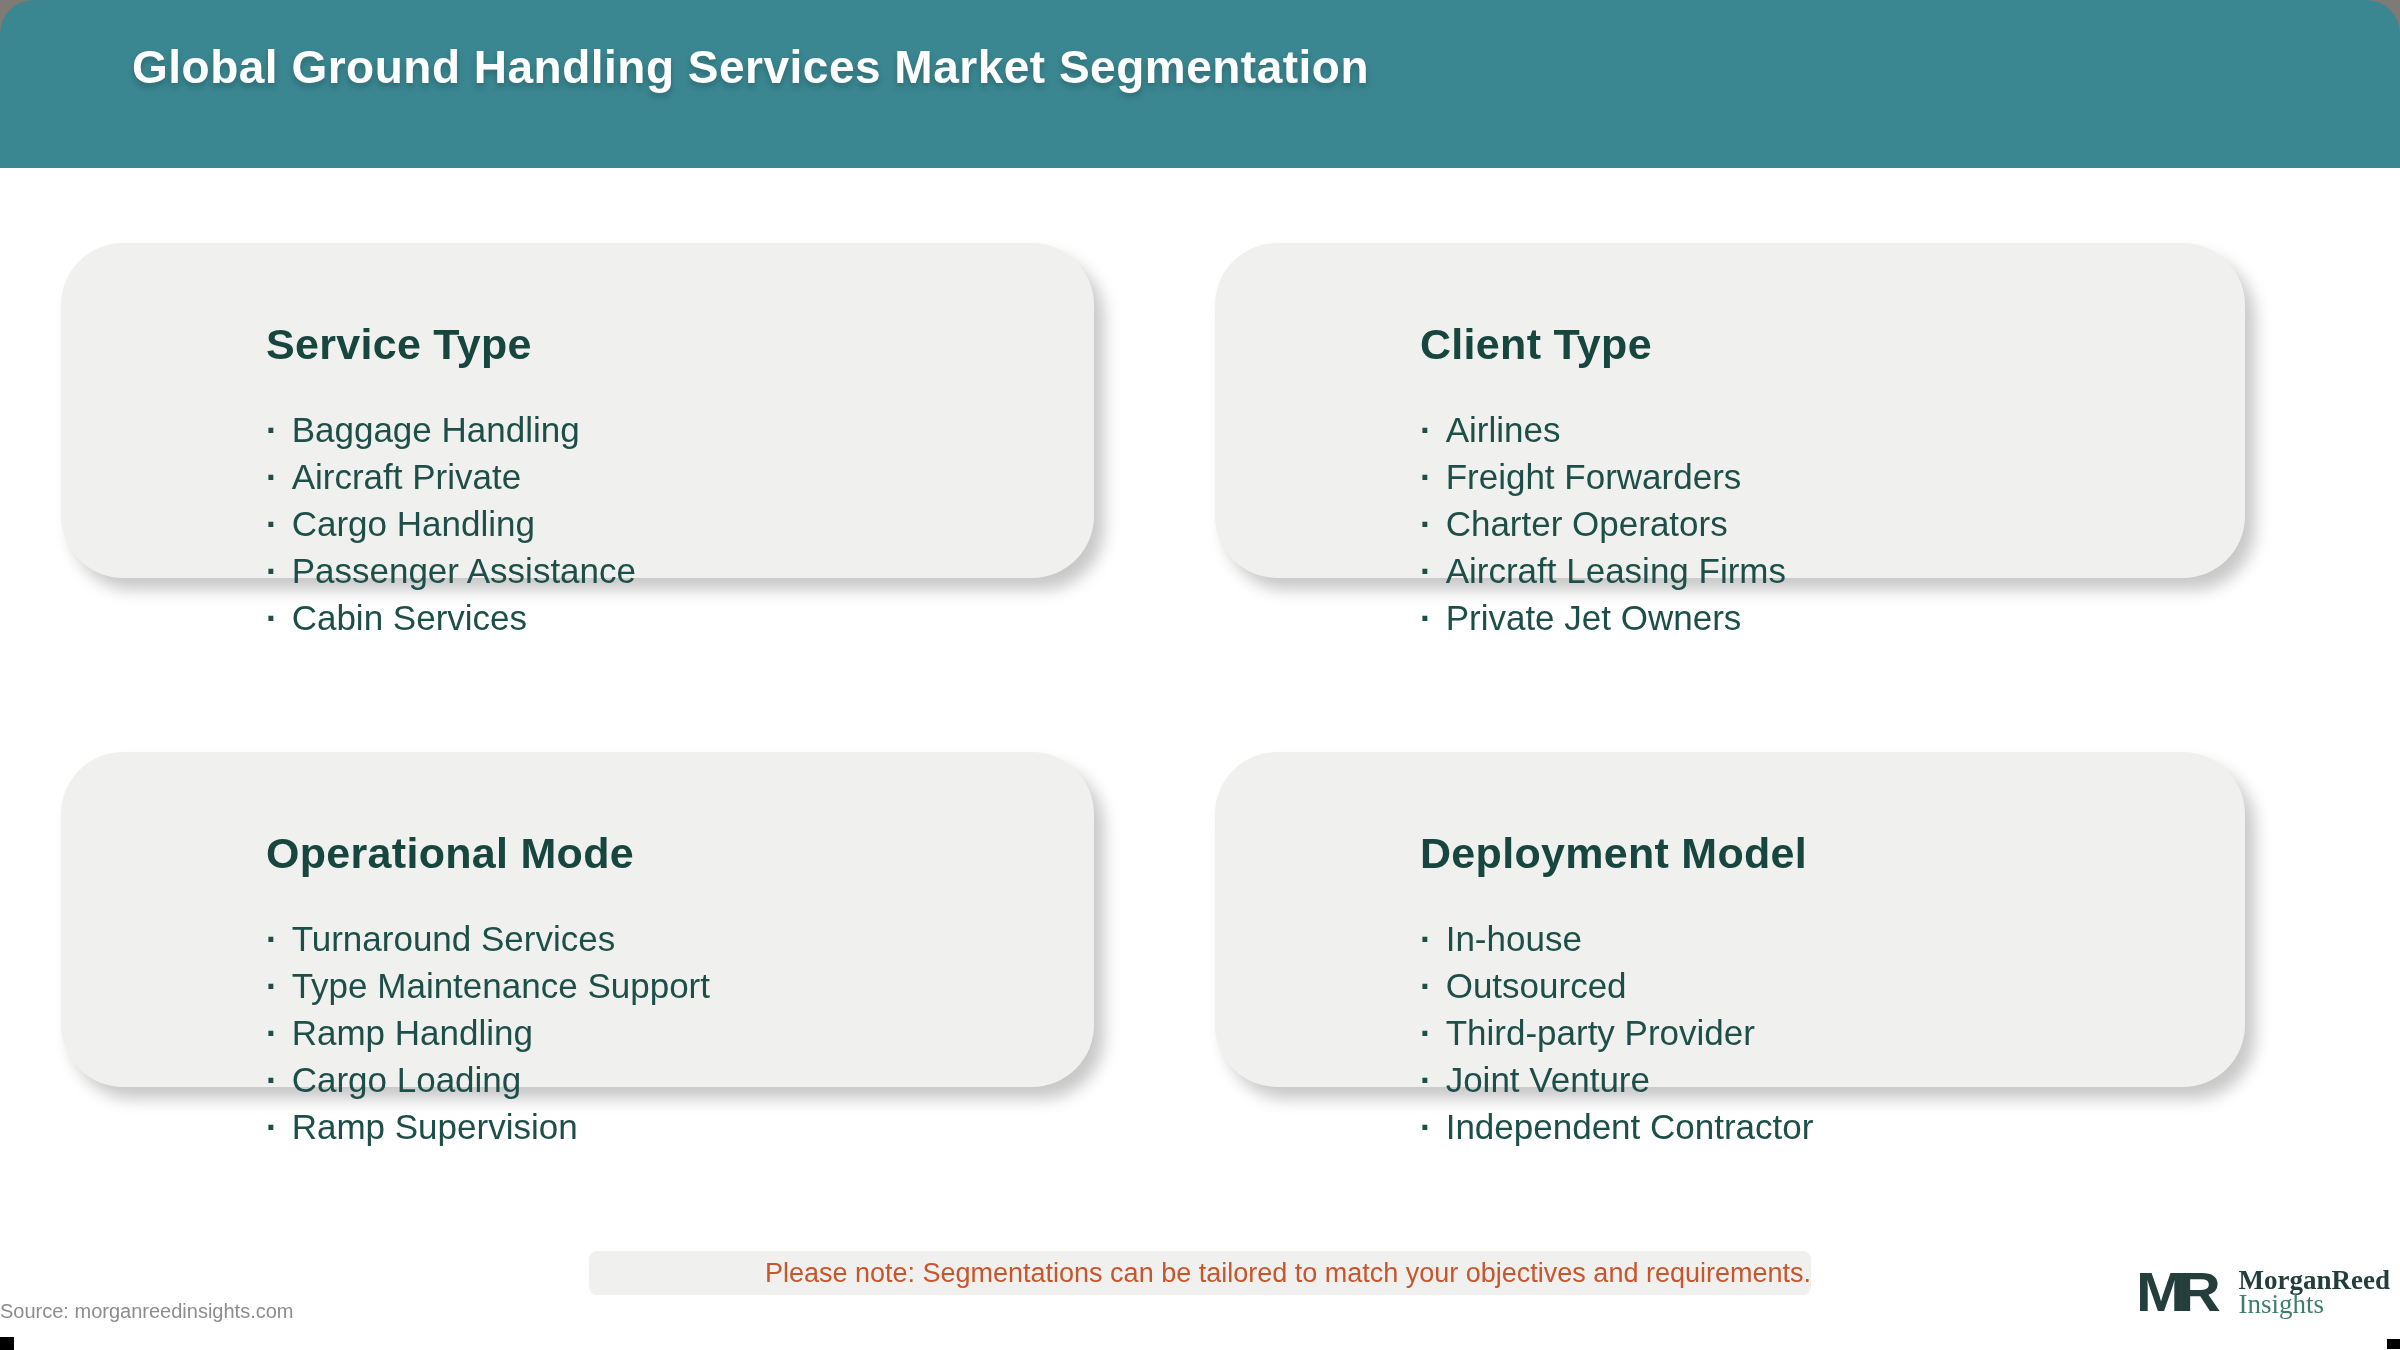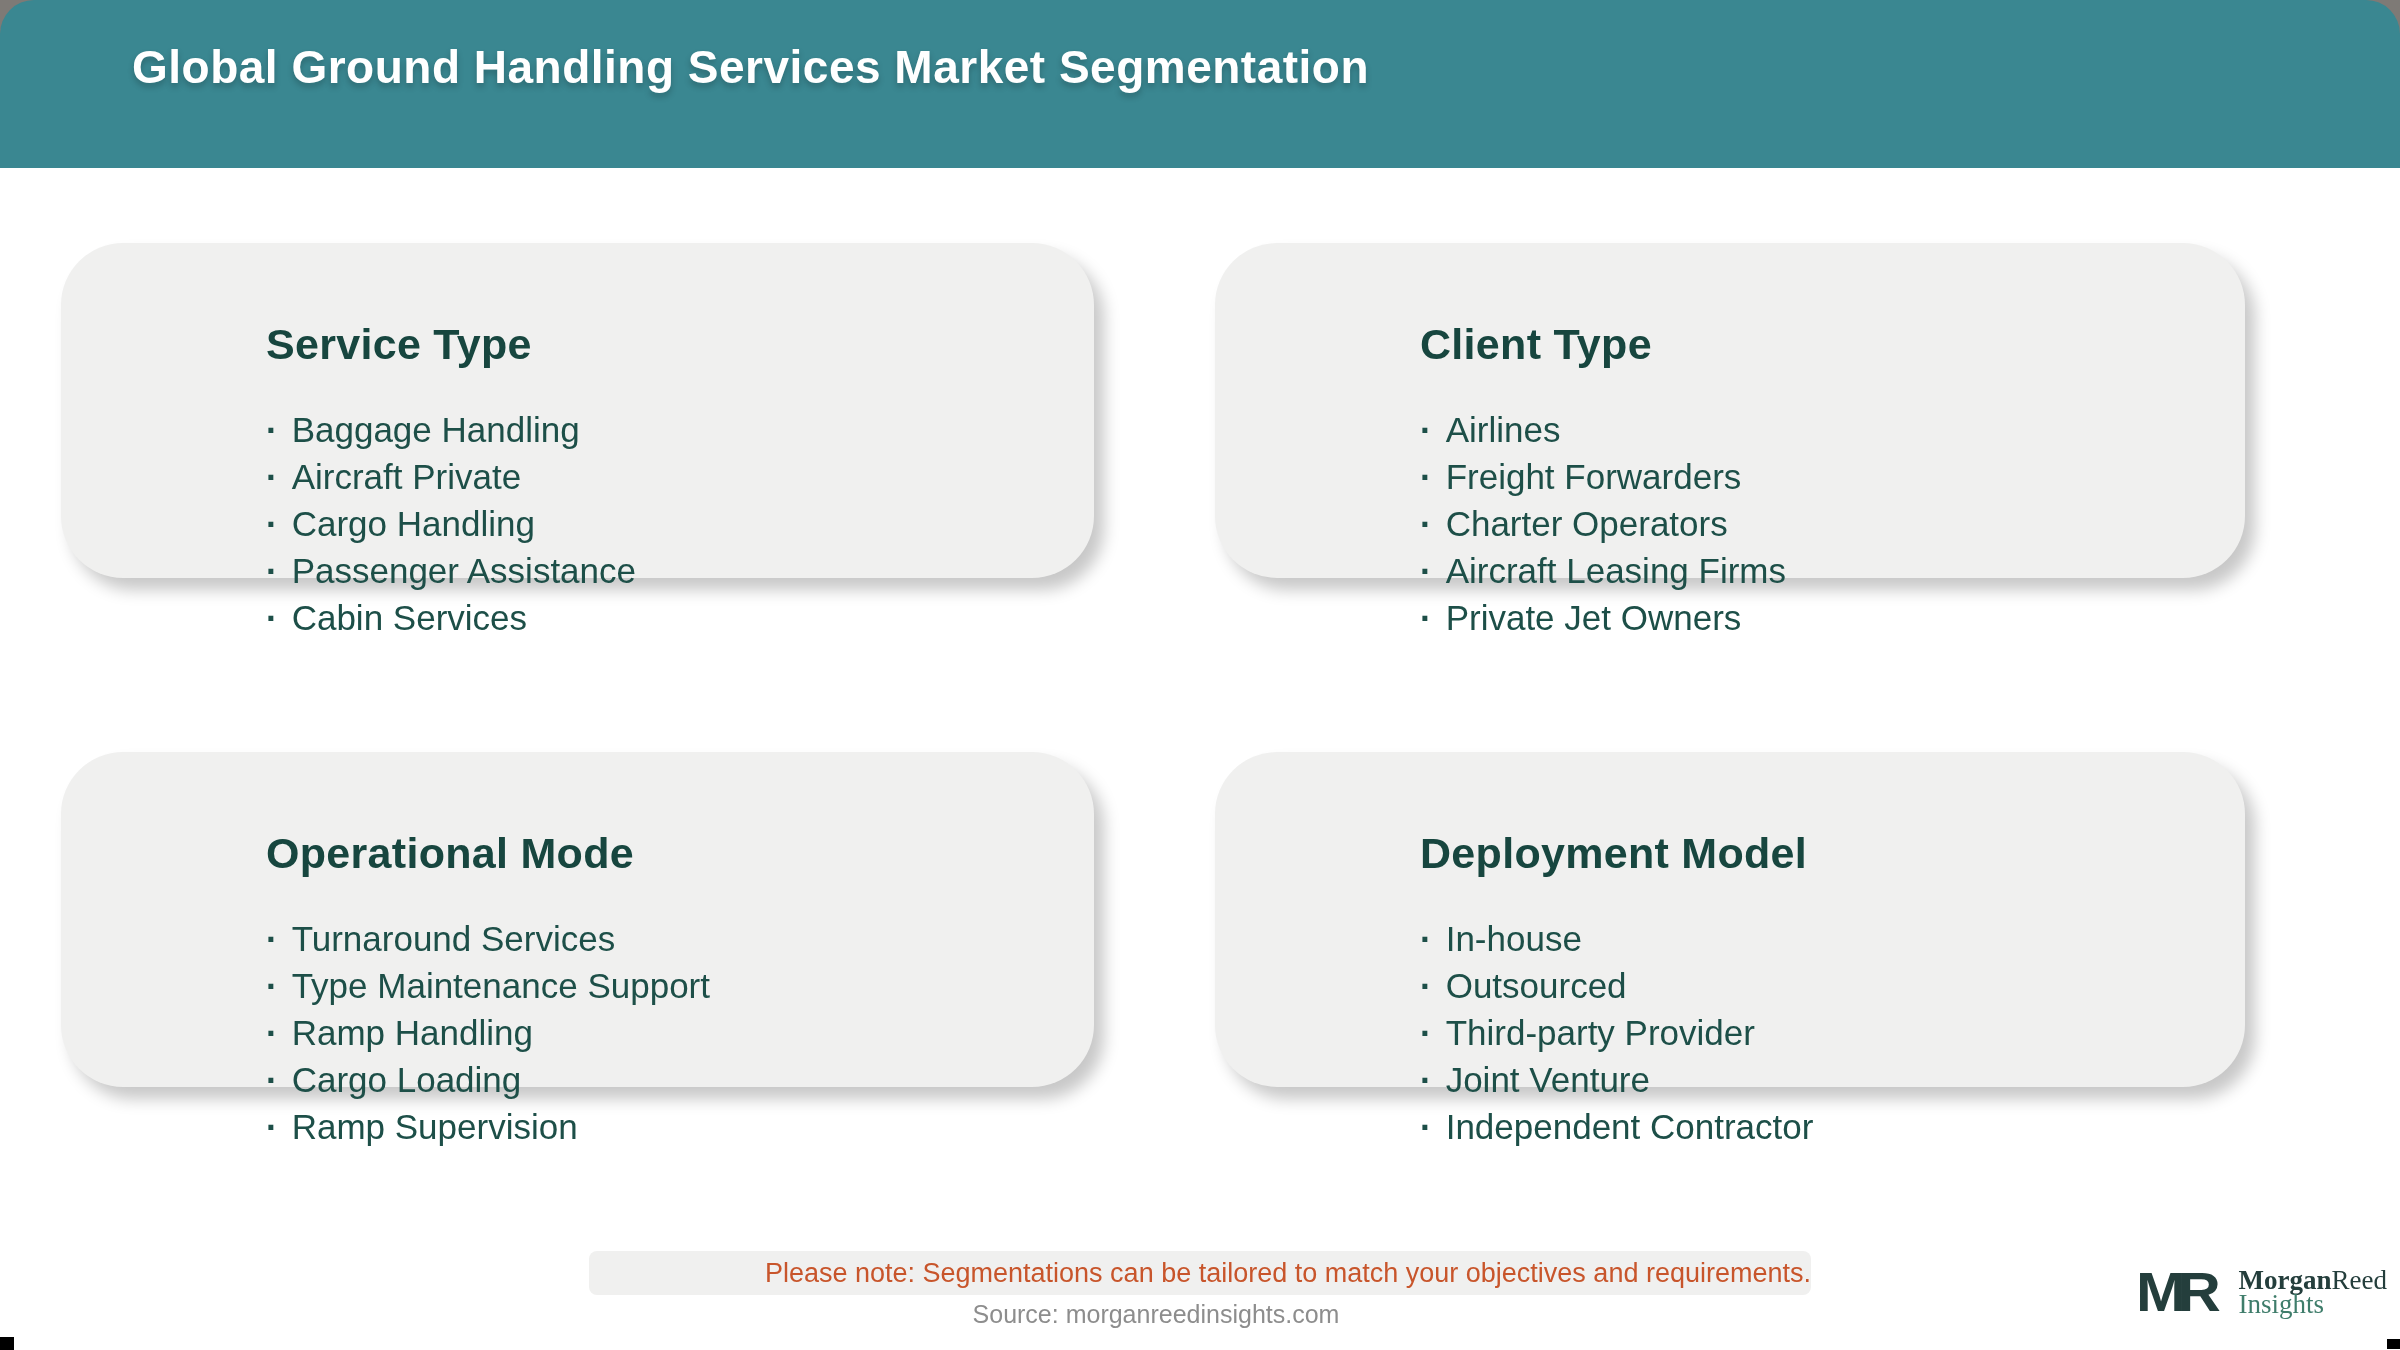--- a/index.html
+++ b/index.html
@@ -61,37 +61,37 @@
     position:absolute;left:589px;top:1251px;width:1222px;height:44px;
     background:var(--note-bg);border-radius:8px;
     display:flex;align-items:center;justify-content:flex-end;
   }
   .note-text{
     font-size:27px;font-weight:500;color:var(--note-orange);
     white-space:nowrap;
   }
   .source-line{
     position:absolute;left:0;top:1300px;width:2312px;
-    text-align:center;font-size:25px;color:var(--source-gray);
+    font-size:20px;color:var(--source-gray);
   }
   .logo{
     position:absolute;left:2136px;top:1268px;
     display:flex;align-items:center;gap:20px;
   }
   .monogram{
     font-size:60px;font-weight:900;color:var(--logo-dark);
     letter-spacing:-0.14em;line-height:48px;
     transform:scaleY(0.94);padding-right:6px;
   }
   .wordmark{
     font-family:"Liberation Serif","DejaVu Serif",serif;
     font-size:27px;line-height:24px;color:var(--logo-dark);
   }
   .wordmark .w-bold{font-weight:700;}
-  .wordmark .w-reg{font-weight:400;}
+  .wordmark .w-reg{font-weight:700;}
   .wordmark .tagline{color:var(--logo-green);font-weight:400;}
   .crop-mark{position:absolute;background:var(--mark-black);}
   .crop-mark.bl{left:0;top:1337px;width:14px;height:13px;}
   .crop-mark.br{left:2387px;top:1339px;width:13px;height:10px;}
 </style>
 </head>
 <body>
 
 <div class="corner-strip"></div>
 

